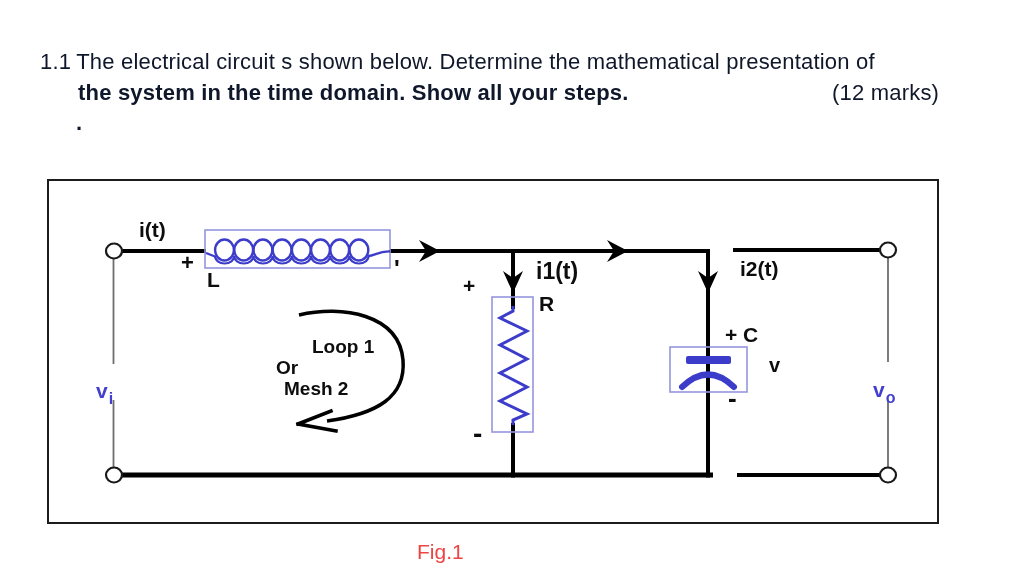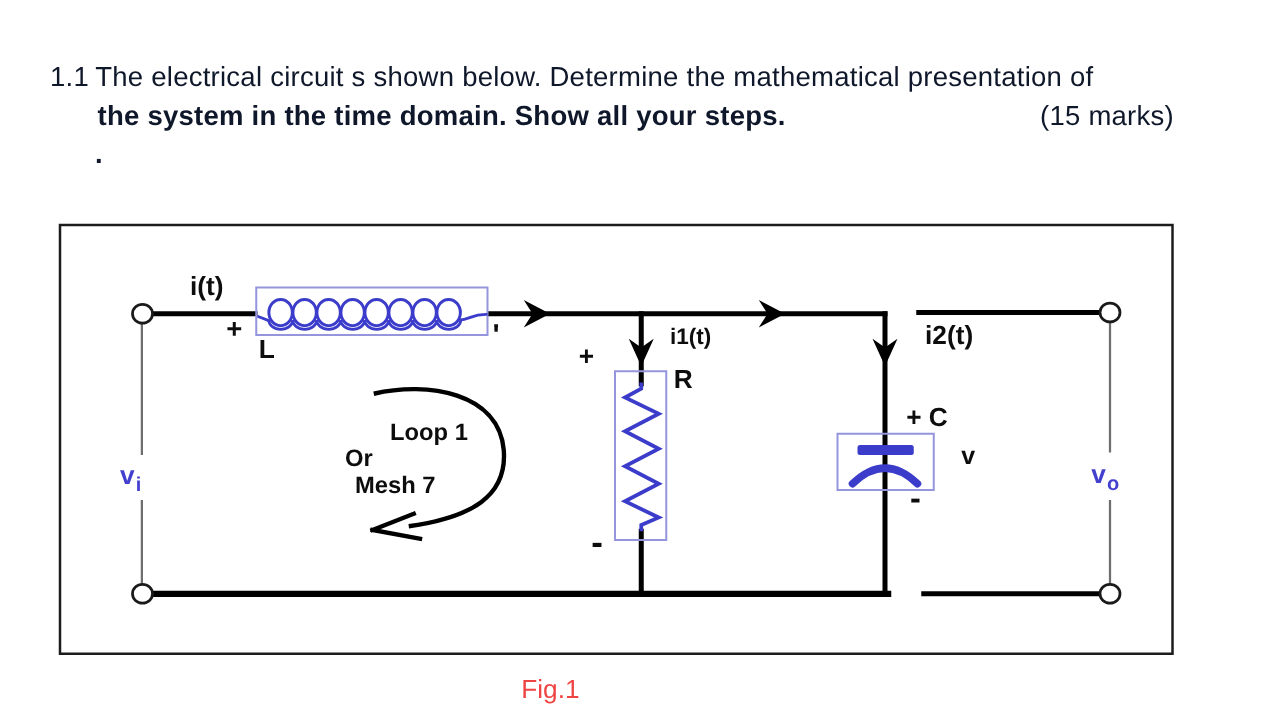--- a/index.html
+++ b/index.html
@@ -4,40 +4,40 @@
 <style>
   html,body{margin:0;padding:0;}
   body{
     width:1015px;height:576px;position:relative;background:#ffffff;
     font-family:"Liberation Sans", sans-serif;overflow:hidden;color:#111;
   }
   .abs{position:absolute;}
   .qline{font-size:22px;letter-spacing:.2px;color:#0f172a;white-space:nowrap;}
   .qnum{margin-right:5px;}
   .lbl{position:absolute;font-weight:bold;color:#0d0d0d;white-space:nowrap;line-height:1;}
-  .blue{color:#4440cf;}
+  .blue{color:#4440cf;margin-top:10px;}
   .sub{font-size:16px;position:relative;top:6px;margin-left:1px;}
   .fig-caption{position:absolute;left:417px;top:540px;font-size:21px;color:#ef4444;}
   svg{position:absolute;left:0;top:0;}
   .wire{stroke:#000000;fill:none;}
   .thin-wire{stroke:#6e6e6e;stroke-width:1.8;fill:none;}
   .comp{stroke:#3c3ccb;fill:none;}
   .comp-box{stroke:#9595de;stroke-width:1.6;fill:none;}
   .terminal{fill:#ffffff;stroke:#1a1a1a;stroke-width:2.2;}
   .arrow{fill:#000000;stroke:none;}
   .looppath{stroke:#000000;stroke-width:3.5;fill:none;}
 </style>
 </head>
 <body>
 
 <div class="abs qline" style="left:40px;top:49px;">
   <span class="qnum">1.1</span><span>The electrical circuit s shown below. Determine the mathematical presentation of</span>
 </div>
 <div class="abs qline" style="left:78px;top:80px;font-weight:bold;">the system in the time domain. Show all your steps.</div>
-<div class="abs qline" style="left:832px;top:80px;">(15 marks)</div>
+<div class="abs qline" style="left:832px;top:80px;">(12 marks)</div>
 <div class="abs qline" style="left:76px;top:110px;font-weight:bold;">.</div>
 
 <svg width="1015" height="576" viewBox="0 0 1015 576">
 
   <rect x="48" y="180" width="890" height="343" fill="none" stroke="#1c1c1c" stroke-width="2"></rect>
 
   <path class="thin-wire" d="M 113.5 259 V 364 M 113.5 400 V 467"></path>
   <path class="thin-wire" d="M 888 258 V 362 M 888 400 V 467"></path>
 
   <path class="wire" stroke-width="4" d="M 121 251 H 206"></path>
@@ -84,38 +84,38 @@
     <path class="looppath" d="M 299 315 C 342 305 399 314 403 360 C 406 397 377 414 327 421"></path>
     <path class="looppath" stroke-width="4" stroke-linecap="square" d="M 331 411 L 298 424 M 298 424 L 336 431"></path>
   </g>
 
   <ellipse class="terminal" cx="114" cy="251" rx="8" ry="7.5"></ellipse>
   <ellipse class="terminal" cx="114" cy="475" rx="8" ry="7.5"></ellipse>
   <ellipse class="terminal" cx="888" cy="250" rx="8" ry="7.5"></ellipse>
   <ellipse class="terminal" cx="888" cy="475" rx="8" ry="7.5"></ellipse>
 </svg>
 
-<div class="lbl" style="left:139px;top:219px;font-size:21px;margin-left:13px;">i(t)</div>
+<div class="lbl" style="left:139px;top:219px;font-size:21px;">i(t)</div>
 <div class="lbl" style="left:181px;top:252px;font-size:22px;">+</div>
 <div class="lbl" style="left:207px;top:269px;font-size:21px;">L</div>
 <div class="lbl" style="left:394px;top:257px;font-size:24px;">'</div>
 
-<div class="lbl" style="left:536px;top:260px;font-size:18px;">i1(t)</div>
+<div class="lbl" style="left:536px;top:260px;font-size:23px;">i1(t)</div>
 <div class="lbl" style="left:463px;top:275px;font-size:21px;">+</div>
 <div class="lbl" style="left:539px;top:293px;font-size:21px;">R</div>
 <div class="lbl" style="left:473px;top:420px;font-size:28px;">-</div>
 
 <div class="lbl" style="left:720px;top:258px;font-size:21px;margin-left:20px;">i2(t)</div>
 <div class="lbl" style="left:725px;top:324px;font-size:21px;">+ C</div>
 <div class="lbl" style="left:769px;top:355px;font-size:20px;">v</div>
 <div class="lbl" style="left:728px;top:385px;font-size:26px;">-</div>
 
 <div class="lbl" style="left:284px;top:337px;font-size:19px;margin-left:28px;">Loop 1</div>
 <div class="lbl" style="left:276px;top:358px;font-size:19px;">Or</div>
-<div class="lbl" style="left:284px;top:379px;font-size:19px;">Mesh 7</div>
+<div class="lbl" style="left:284px;top:379px;font-size:19px;">Mesh 2</div>
 
 <div class="lbl blue" style="left:96px;top:370px;font-size:21px;">
   <span>v</span><span class="sub">i</span>
 </div>
 <div class="lbl blue" style="left:873px;top:369px;font-size:21px;">
   <span>v</span><span class="sub">o</span>
 </div>
 
 <div class="fig-caption">Fig.1</div>
 

